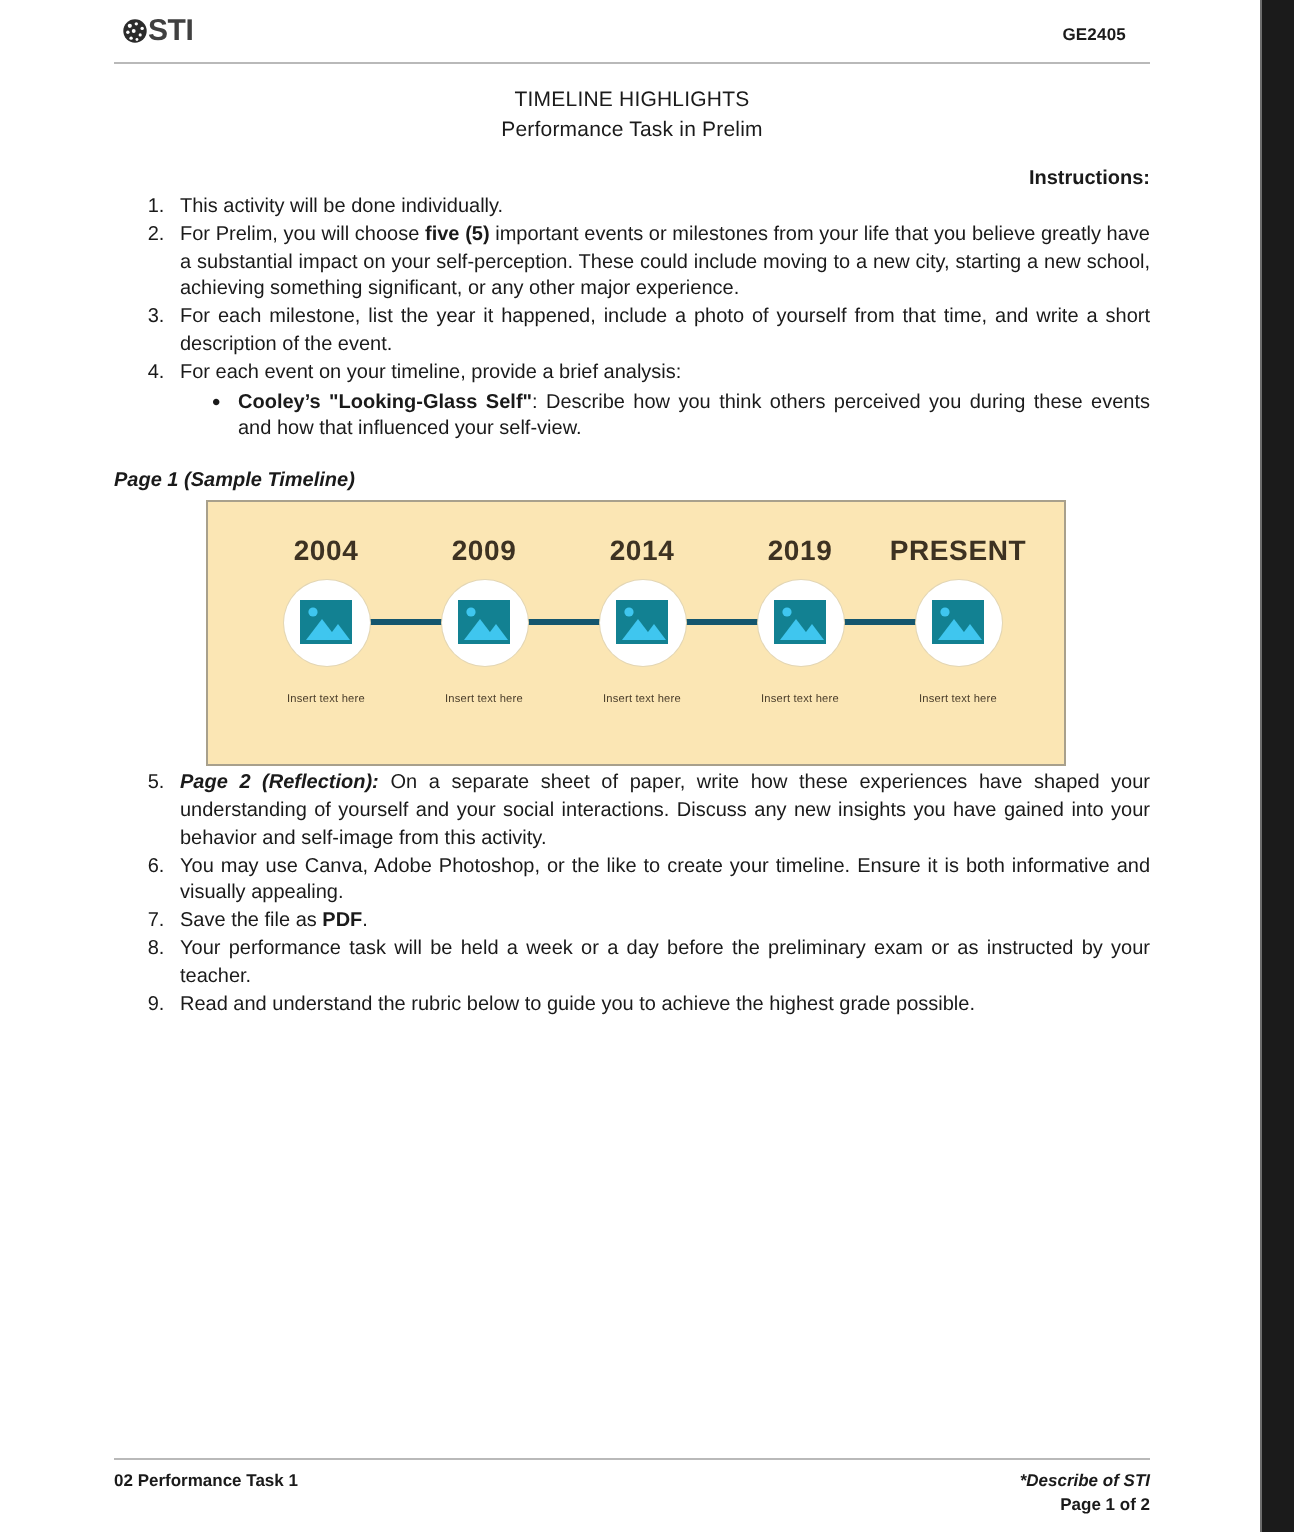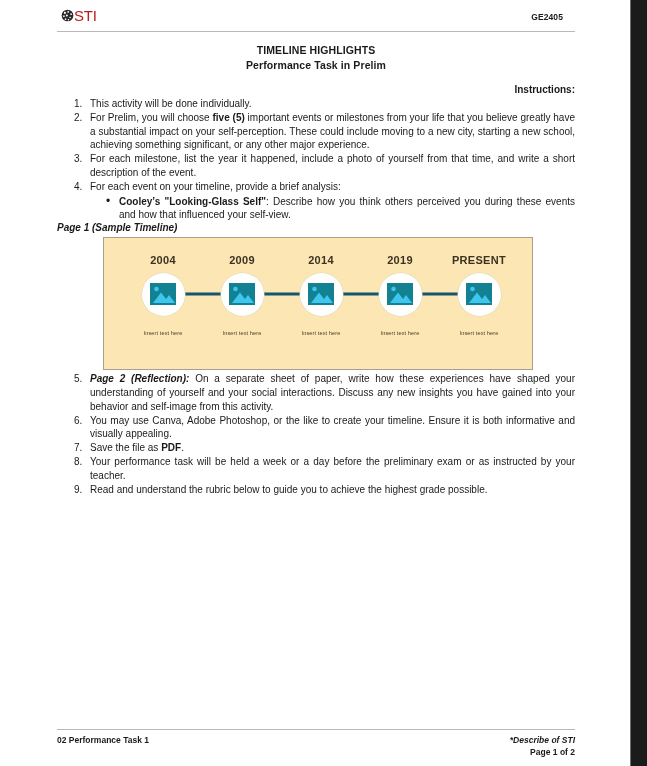--- a/index.html
+++ b/index.html
@@ -55,24 +55,24 @@
     height: 16px;
   }
   .logo-globe {
     width: 13px;
     height: 13px;
     margin-right: 0px;
     display: block;
   }
   .logo-text {
     font-family: "Liberation Sans", sans-serif;
-    font-weight: normal;
+    font-weight: bold;
     font-size: 15px;
     letter-spacing: -0.2px;
-    color: #b91c1c;
+    color: #404040;
     line-height: 13px;
   }
   .course-code {
     position: absolute;
     right: 12px;
     top: 12px;
     font-size: 8.5px;
     font-weight: bold;
     color: #1a1a1a;
     letter-spacing: 0.1px;
@@ -83,28 +83,28 @@
     right: 0px;
     top: 31px;
     height: 1px;
     background: #b9b9b9;
   }
 
   
   .doc-title {
     text-align: center;
     font-size: 10.5px;
-    font-weight: bold;
+    font-weight: normal;
     margin-top: 10px;
     letter-spacing: 0.1px;
   }
   .doc-subtitle {
     text-align: center;
     font-size: 10.5px;
-    font-weight: bold;
+    font-weight: normal;
     margin-top: 3px;
     letter-spacing: 0.1px;
   }
 
   
   .instructions-heading {
     font-size: 10px;
     font-weight: bold;
     margin-top: 13px;
     margin-left: 0px;
@@ -154,20 +154,21 @@
     content: "";
     display: inline-block;
     width: 100%;
   }
 
   
   .sample-label {
     font-size: 10px;
     font-weight: bold;
     font-style: italic;
+    margin-top: 13px;
   }
   .timeline-box {
     margin-top: 4px;
     margin-left: 46px;
     width: 430px;
     height: 133px;
     background: #fbe6b4;
     border: 1px solid #a8a08c;
     box-sizing: border-box;
     position: relative;
@@ -180,21 +181,21 @@
     bottom: 10px;
     display: flex;
     justify-content: space-between;
   }
   .node {
     width: 78px;
     position: relative;
     text-align: center;
   }
   .node-year {
-    font-size: 11px;
+    font-size: 14px;
     font-weight: bold;
     color: #3d3222;
     letter-spacing: 0.3px;
     margin-bottom: 5px;
   }
   .node-circle-wrap {
     position: relative;
     height: 46px;
     display: flex;
     align-items: center;

